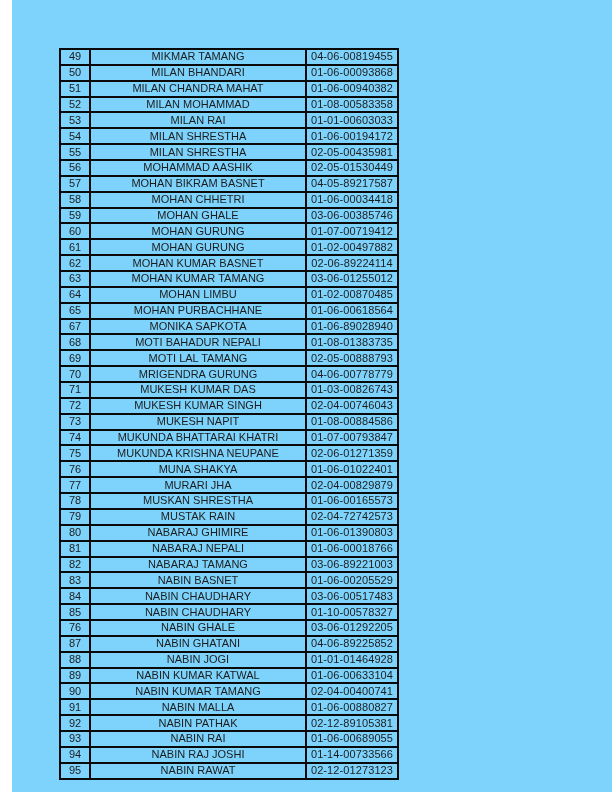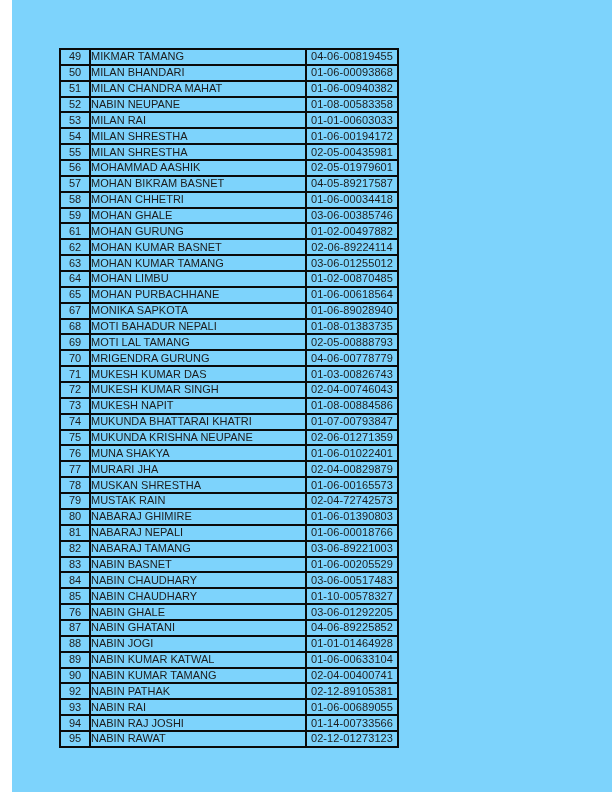--- a/index.html
+++ b/index.html
@@ -43,21 +43,21 @@
     white-space: nowrap;
     overflow: hidden;
     vertical-align: middle;
     height: 13.87px;
   }
   td.cell-sn {
     text-align: center;
     padding-right: 2px;
   }
   td.cell-name {
-    text-align: left;
+    text-align: center;
     padding-left: 4px;
   }
   td.cell-id {
     text-align: center;
     padding-left: 2px;
     letter-spacing: 0.1px;
   }
 </style>
 </head>
 <body>
@@ -80,59 +80,64 @@
           <td class="cell-name">MILAN BHANDARI</td>
           <td class="cell-id">01-06-00093868</td>
         </tr>
         <tr>
           <td class="cell-sn">51</td>
           <td class="cell-name">MILAN CHANDRA MAHAT</td>
           <td class="cell-id">01-06-00940382</td>
         </tr>
         <tr>
           <td class="cell-sn">52</td>
-          <td class="cell-name">NABIN NEUPANE</td>
+          <td class="cell-name">MILAN MOHAMMAD</td>
           <td class="cell-id">01-08-00583358</td>
         </tr>
         <tr>
           <td class="cell-sn">53</td>
           <td class="cell-name">MILAN RAI</td>
           <td class="cell-id">01-01-00603033</td>
         </tr>
         <tr>
           <td class="cell-sn">54</td>
           <td class="cell-name">MILAN SHRESTHA</td>
           <td class="cell-id">01-06-00194172</td>
         </tr>
         <tr>
           <td class="cell-sn">55</td>
           <td class="cell-name">MILAN SHRESTHA</td>
           <td class="cell-id">02-05-00435981</td>
         </tr>
         <tr>
           <td class="cell-sn">56</td>
           <td class="cell-name">MOHAMMAD AASHIK</td>
-          <td class="cell-id">02-05-01979601</td>
+          <td class="cell-id">02-05-01530449</td>
         </tr>
         <tr>
           <td class="cell-sn">57</td>
           <td class="cell-name">MOHAN BIKRAM BASNET</td>
           <td class="cell-id">04-05-89217587</td>
         </tr>
         <tr>
           <td class="cell-sn">58</td>
           <td class="cell-name">MOHAN CHHETRI</td>
           <td class="cell-id">01-06-00034418</td>
         </tr>
         <tr>
           <td class="cell-sn">59</td>
           <td class="cell-name">MOHAN GHALE</td>
           <td class="cell-id">03-06-00385746</td>
         </tr>
         <tr>
+          <td class="cell-sn">60</td>
+          <td class="cell-name">MOHAN GURUNG</td>
+          <td class="cell-id">01-07-00719412</td>
+        </tr>
+        <tr>
           <td class="cell-sn">61</td>
           <td class="cell-name">MOHAN GURUNG</td>
           <td class="cell-id">01-02-00497882</td>
         </tr>
         <tr>
           <td class="cell-sn">62</td>
           <td class="cell-name">MOHAN KUMAR BASNET</td>
           <td class="cell-id">02-06-89224114</td>
         </tr>
         <tr>
@@ -262,20 +267,25 @@
         </tr>
         <tr>
           <td class="cell-sn">89</td>
           <td class="cell-name">NABIN KUMAR KATWAL</td>
           <td class="cell-id">01-06-00633104</td>
         </tr>
         <tr>
           <td class="cell-sn">90</td>
           <td class="cell-name">NABIN KUMAR TAMANG</td>
           <td class="cell-id">02-04-00400741</td>
+        </tr>
+        <tr>
+          <td class="cell-sn">91</td>
+          <td class="cell-name">NABIN MALLA</td>
+          <td class="cell-id">01-06-00880827</td>
         </tr>
         <tr>
           <td class="cell-sn">92</td>
           <td class="cell-name">NABIN PATHAK</td>
           <td class="cell-id">02-12-89105381</td>
         </tr>
         <tr>
           <td class="cell-sn">93</td>
           <td class="cell-name">NABIN RAI</td>
           <td class="cell-id">01-06-00689055</td>

